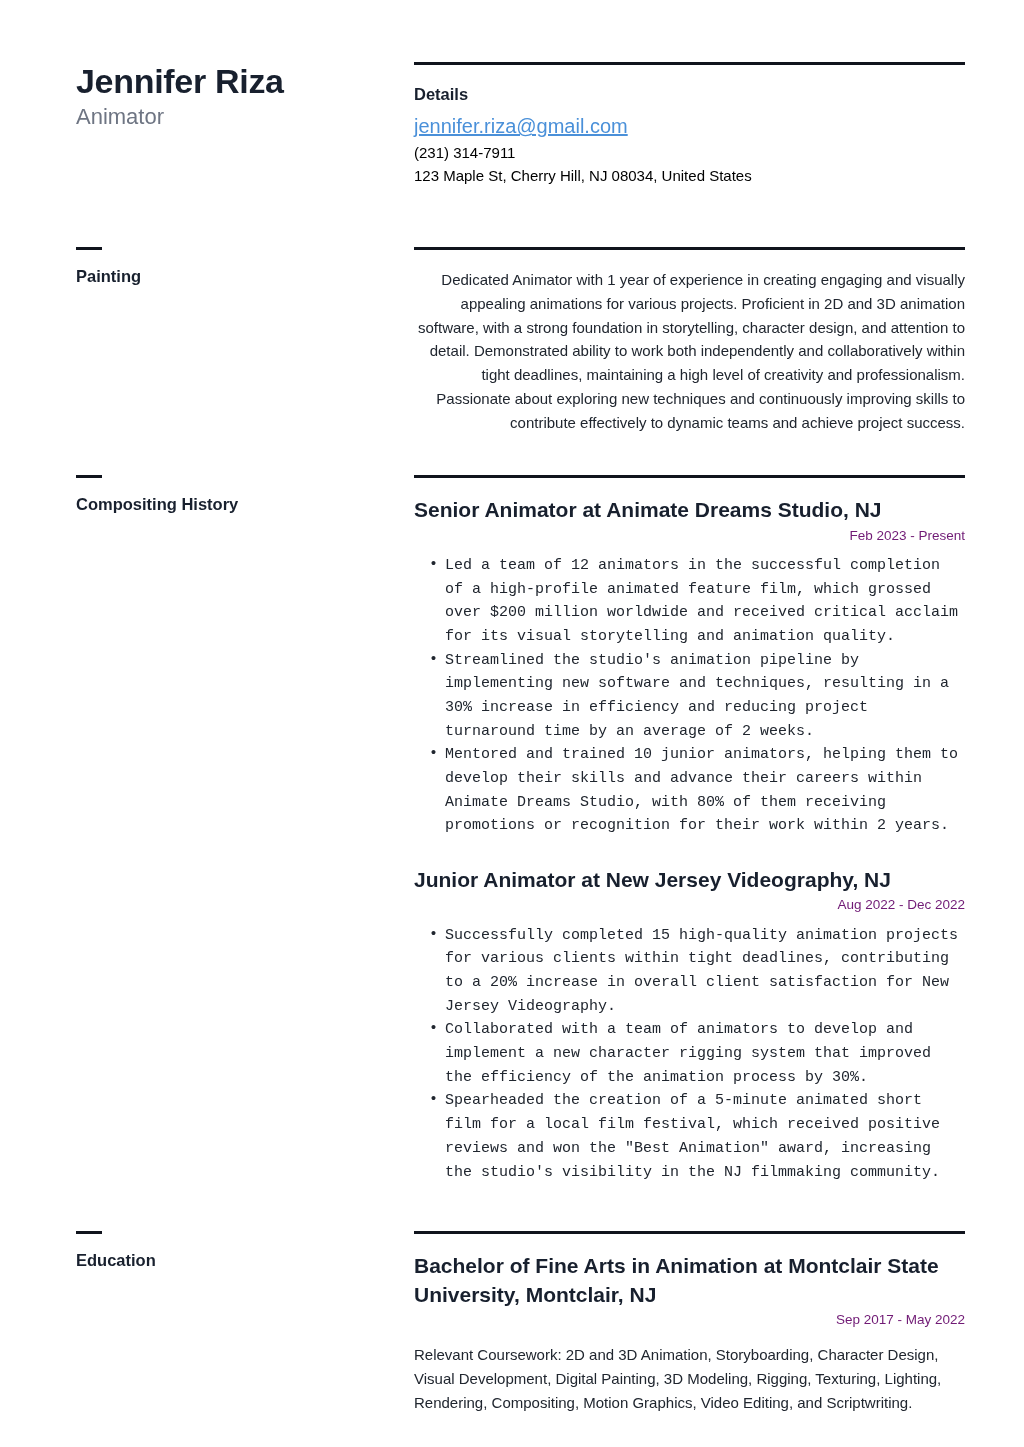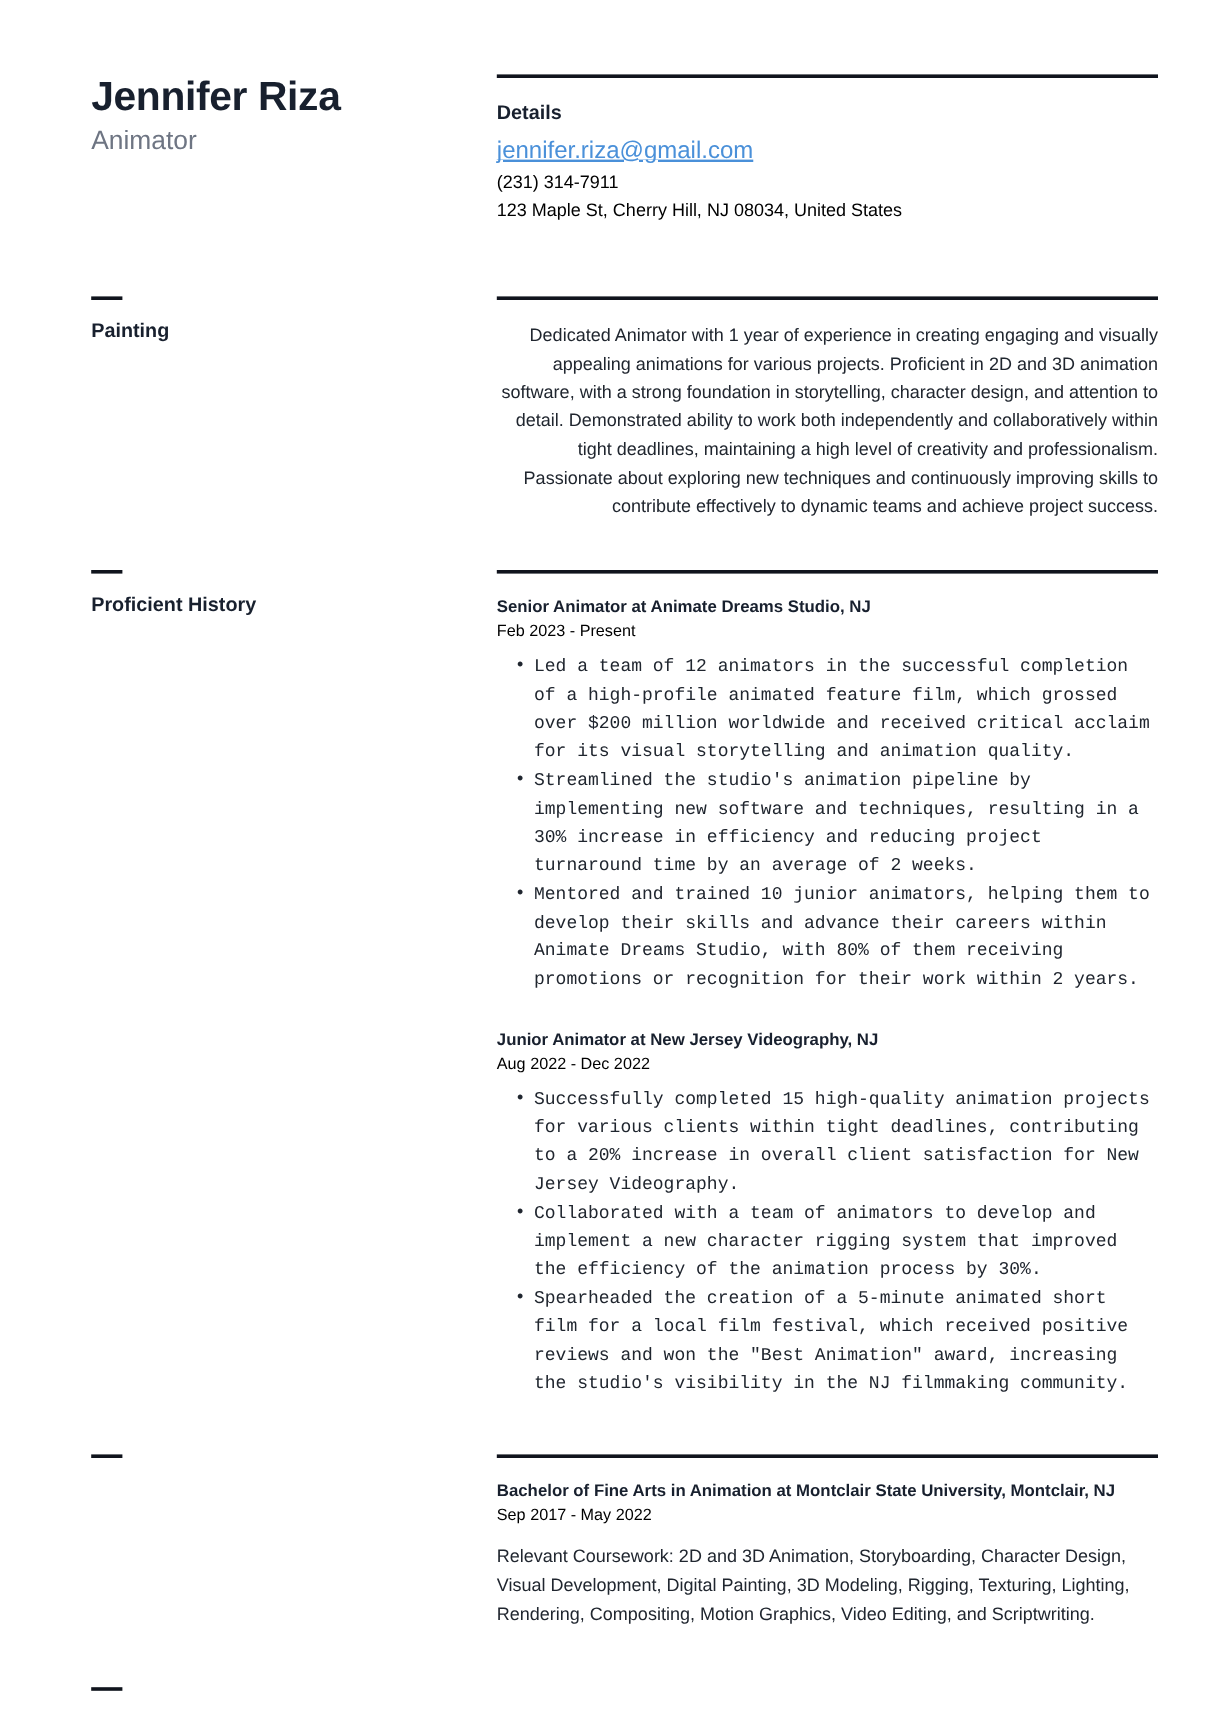--- a/index.html
+++ b/index.html
@@ -105,31 +105,32 @@
     line-height: 1.58;
     color: #20262f;
     margin: 0;
     text-align: right;
   }
 
   .entry { margin: 0; }
   .entry + .entry { margin-top: 28px; }
 
   .entry-title {
-    font-size: 14px;
+    font-size: 21px;
     font-weight: 700;
     color: #18202e;
     line-height: 1.35;
     margin: 0 0 1px 0;
   }
   .entry-date {
     font-size: 13.5px;
-    color: #000000;
+    color: #701a75;
     line-height: 1.5;
     margin: 0 0 8px 0;
+    text-align: right;
   }
 
   ul.bullets {
     margin: 0;
     padding: 0 0 0 31px;
     list-style: none;
   }
   ul.bullets > li {
     position: relative;
     font-size: 15px;
@@ -188,21 +189,21 @@
       <div class="rule"></div>
       <div style="height:18px"></div>
       <p class="paragraph">Dedicated Animator with 1 year of experience in creating engaging and visually appealing animations for various projects. Proficient in 2D and 3D animation software, with a strong foundation in storytelling, character design, and attention to detail. Demonstrated ability to work both independently and collaboratively within tight deadlines, maintaining a high level of creativity and professionalism. Passionate about exploring new techniques and continuously improving skills to contribute effectively to dynamic teams and achieve project success.</p>
     </div>
 
     <div style="height:41px"></div>
     <div style="height:41px"></div>
 
     <div class="col-left side-block">
       <div class="side-rule"></div>
-      <h2 class="side-heading">Proficient History</h2>
+      <h2 class="side-heading">Compositing History</h2>
     </div>
 
     <div class="col-right">
       <div class="rule"></div>
       <div style="height:18px"></div>
 
       <div class="entry">
         <h3 class="entry-title">Senior Animator at Animate Dreams Studio, NJ</h3>
         <div class="entry-date">Feb 2023 - Present</div>
         <ul class="bullets">
@@ -221,20 +222,21 @@
           <li>Spearheaded the creation of a 5-minute animated short film for a local film festival, which received positive reviews and won the "Best Animation" award, increasing the studio's visibility in the NJ filmmaking community.</li>
         </ul>
       </div>
     </div>
 
     <div style="height:47px"></div>
     <div style="height:47px"></div>
 
     <div class="col-left side-block">
       <div class="side-rule"></div>
+      <h2 class="side-heading">Education</h2>
     </div>
 
     <div class="col-right">
       <div class="rule"></div>
       <div style="height:18px"></div>
       <div class="entry">
         <h3 class="entry-title">Bachelor of Fine Arts in Animation at Montclair State University, Montclair, NJ</h3>
         <div class="entry-date">Sep 2017 - May 2022</div>
         <p class="entry-note">Relevant Coursework: 2D and 3D Animation, Storyboarding, Character Design, Visual Development, Digital Painting, 3D Modeling, Rigging, Texturing, Lighting, Rendering, Compositing, Motion Graphics, Video Editing, and Scriptwriting.</p>
       </div>

